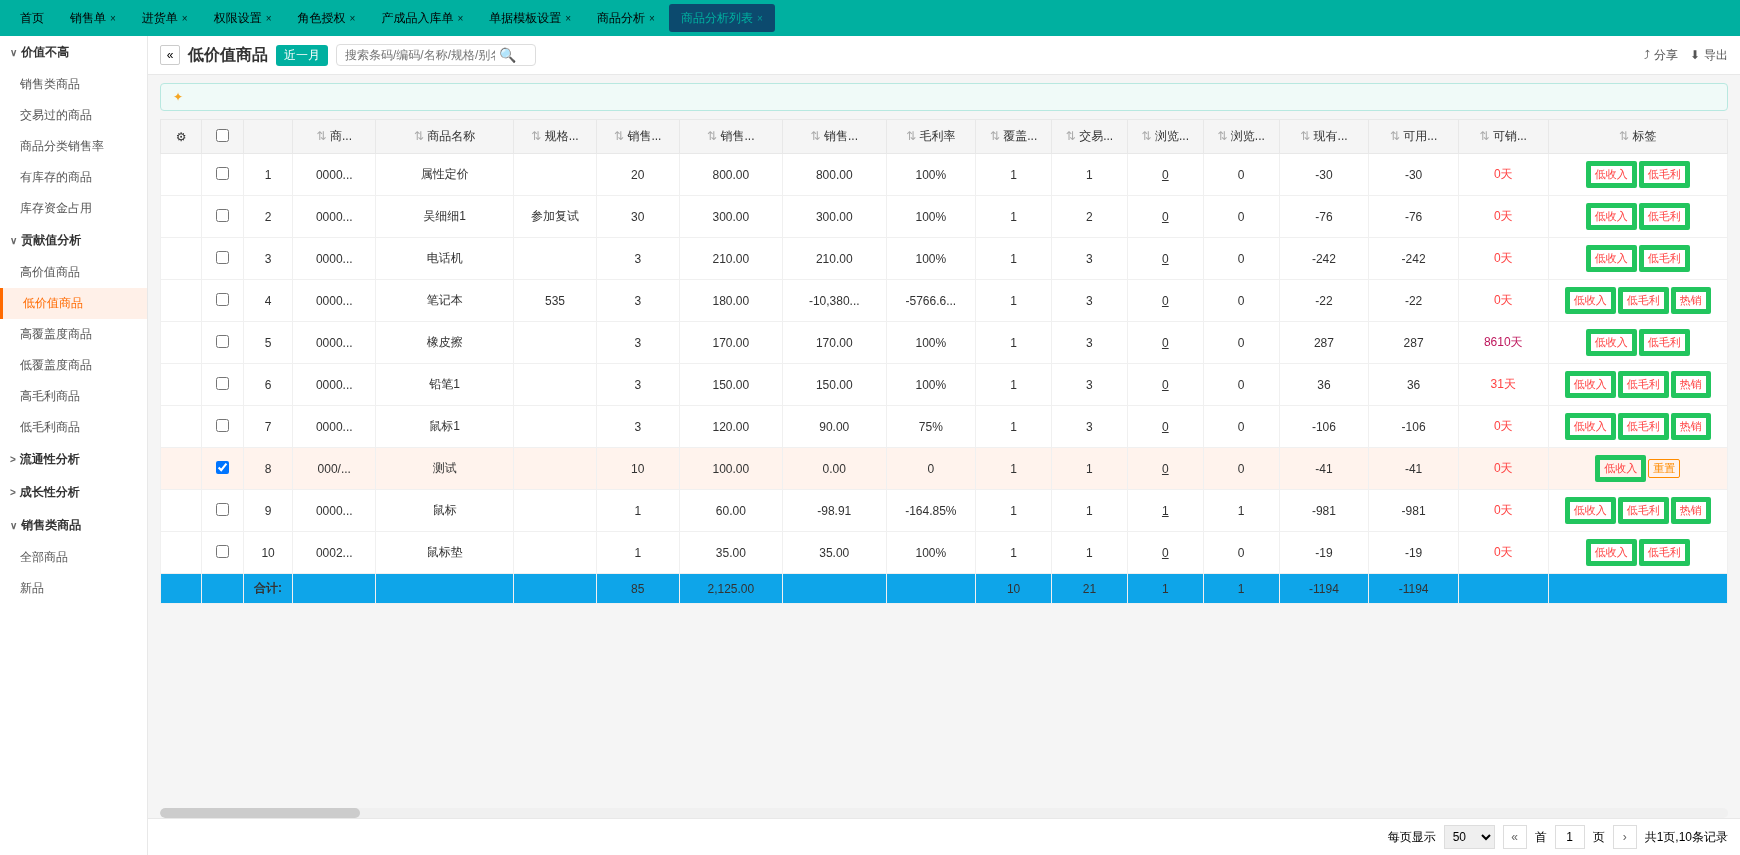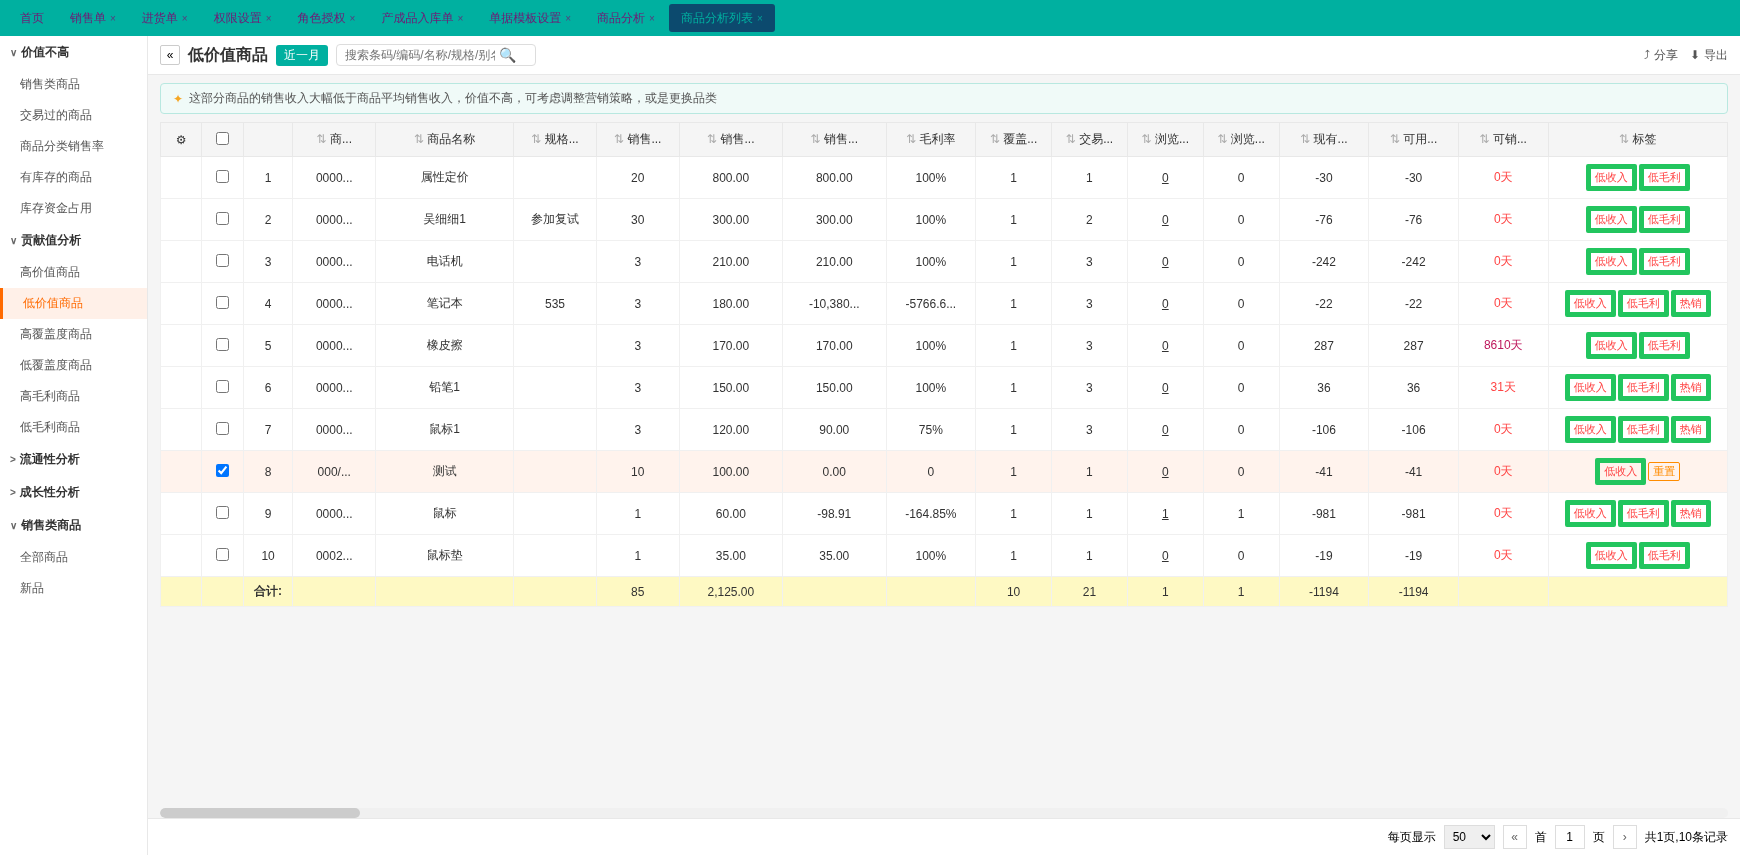--- a/index.html
+++ b/index.html
@@ -8,21 +8,21 @@
     
     .top-nav {
       display: flex;
       align-items: center;
       background: #00b0a0;
       height: 36px;
       padding: 0 8px;
       gap: 2px;
     }
     .nav-item {
-      color: #701a75;
+      color: #000000;
       padding: 4px 12px;
       cursor: pointer;
       white-space: nowrap;
       border-radius: 3px;
       height: 28px;
       display: flex;
       align-items: center;
       gap: 4px;
     }
     .nav-item.active { background: #0c4a6e; color: #00b0a0; }
@@ -356,21 +356,20 @@
         </div>
         <div class="header-btn">
           <span>⬇</span>
           <span>导出</span>
         </div>
       </div>
     </div>
 
     <div class="notice">
       <span class="notice-icon">✦</span>
-      <span>这部分商品的销售收入大幅低于商品平均销售收入，价值不高，可考虑调整营销策略，或是更换品类</span>
     </div>
 
     <div class="table-container">
       <table>
         <thead>
           <tr>
             <th class="col-gear">⚙</th>
             <th class="col-check"><input type="checkbox" style=""></th>
             <th style="width:36px;"></th>
             <th class="col-code"><span style="color:#aaa;">⇅</span> 商...</th>
@@ -606,21 +605,21 @@
     <td class="col-trade">1</td>
     <td class="col-browse1"><span class="link-underline">0</span></td>
     <td class="col-browse2">0</td>
     <td class="col-cur">-19</td>
     <td class="col-avail">-19</td>
     <td class="col-sell" style="color:#ff4444;">0天</td>
     <td class="col-tag"><span class="tag tag-red">低收入</span><span class="tag tag-red">低毛利</span></td>
   </tr>
           </tbody>
         <tfoot>
-          <tr style="background:#fef9c3;margin-top:8px;">
+          <tr style="background:#0ea5e9;margin-top:8px;">
             <td></td>
             <td></td>
             <td style="font-weight:bold;">合计:</td>
             <td></td>
             <td></td>
             <td></td>
             <td>85</td>
             <td>2,125.00</td>
             <td></td>
             <td></td>

